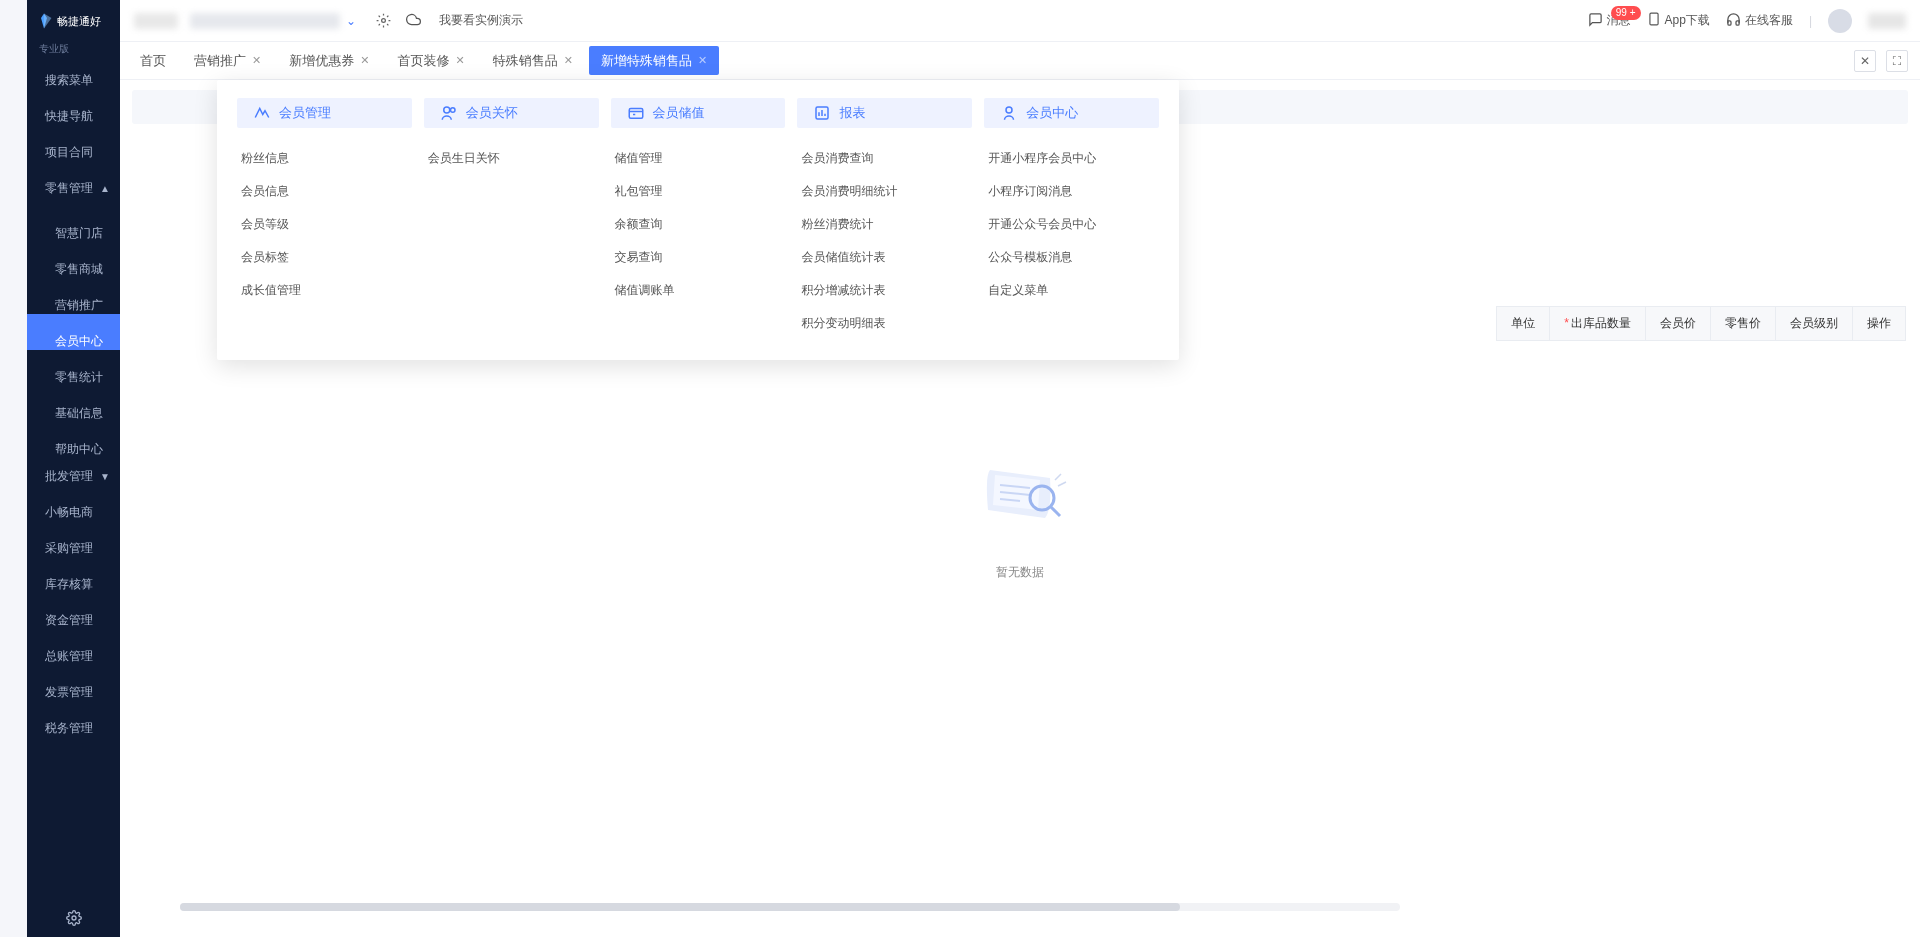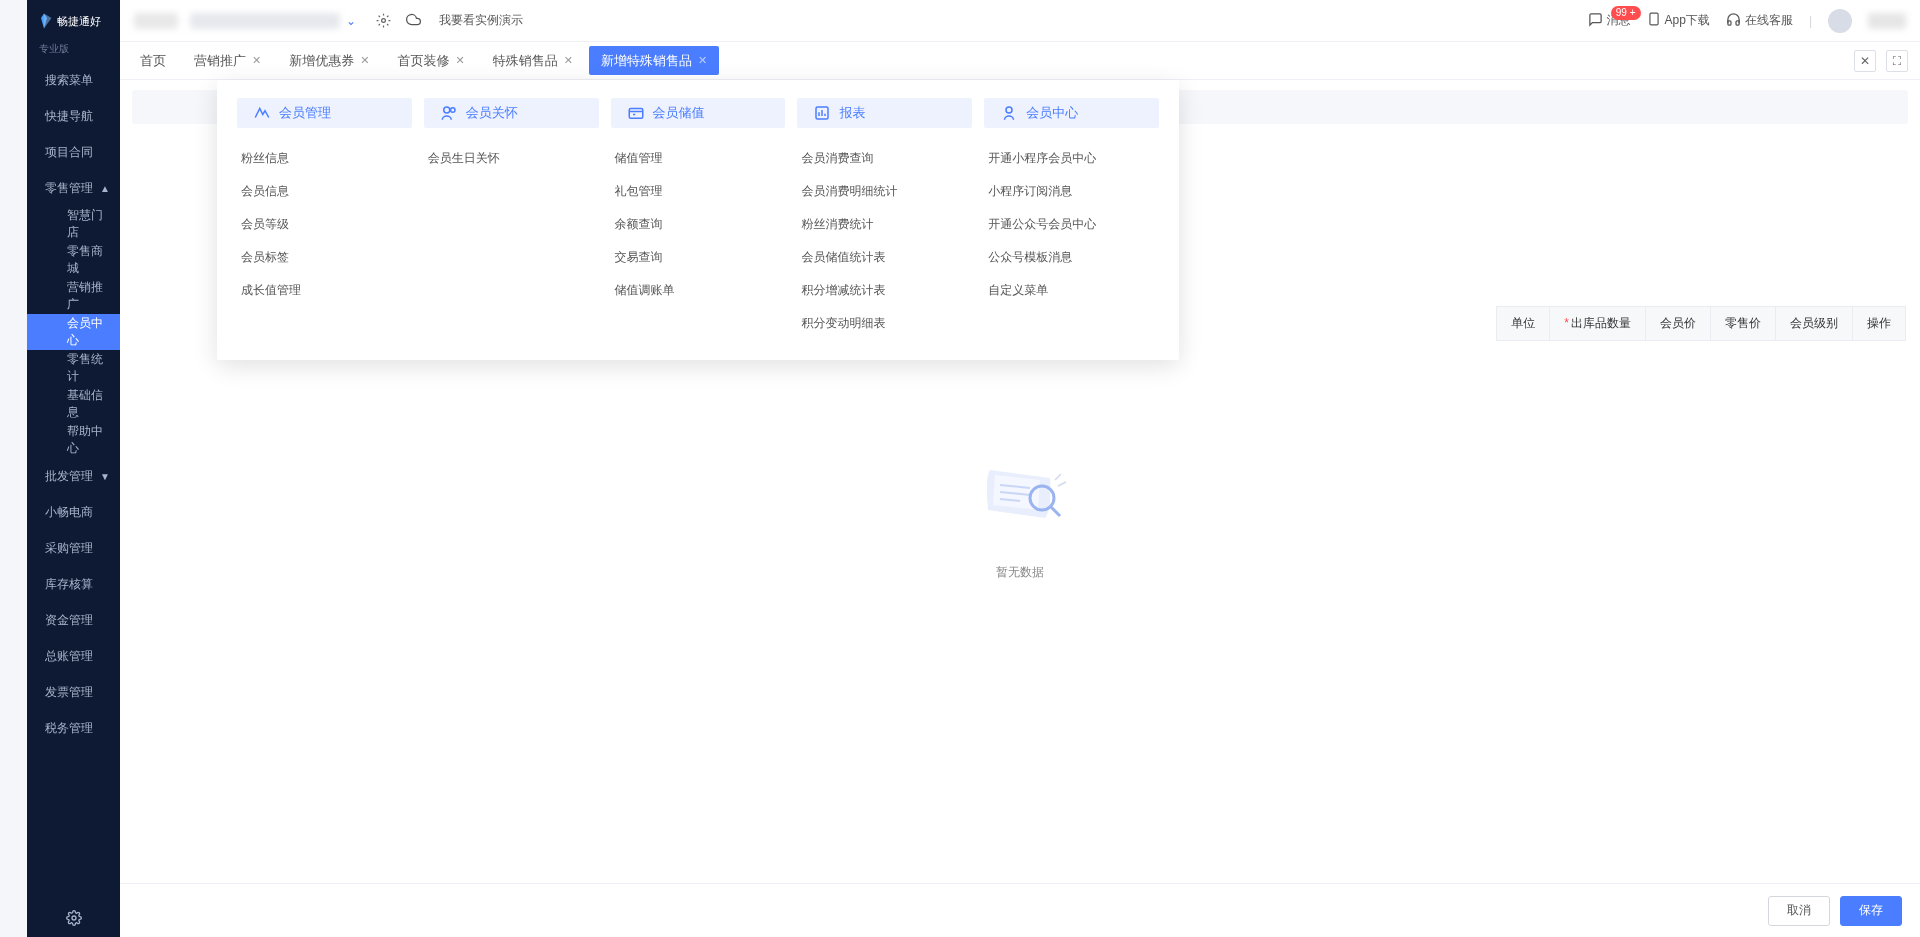--- a/index.html
+++ b/index.html
@@ -8,21 +8,21 @@
 .app { display: flex; height: 100vh; width: 100vw; }
 
 
 .sidebar { width: 93px; background: #0e1a33; color: #a8b4cc; display: flex; flex-direction: column; flex-shrink: 0; margin-left: 27px; }
 .sidebar-logo { height: 42px; display: flex; align-items: center; padding: 0 8px; gap: 4px; }
 .sidebar-logo .diamond { width: 18px; height: 18px; display:flex; align-items:center; justify-content:center; }
 .sidebar-logo .logo-text { font-size: 11px; color: #fff; line-height: 1; }
 .sidebar-edition { font-size: 10px; color: #6b7a99; padding: 0 10px 6px 12px; }
 .sidebar-menu { flex: 1; overflow-y: auto; }
 .sidebar-item { height: 36px; display: flex; align-items: center; padding: 0 10px 0 18px; cursor: pointer; position: relative; font-size: 12px; justify-content: space-between; }
-.sidebar-item.indented { padding-left: 40px; }
+.sidebar-item.indented { padding-left: 28px; align-items: flex-end; }
 .sidebar-item.active { background: #4a7dff; color: #fff; }
 .sidebar-item .caret { font-size: 10px; }
 .sidebar-footer { height: 36px; display: flex; align-items: center; justify-content: center; color: #a8b4cc; cursor: pointer; }
 
 
 .main { flex: 1; display: flex; flex-direction: column; background: #fff; min-width: 0; position: relative; }
 
 
 .topbar { height: 42px; display: flex; align-items: center; padding: 0 14px; border-bottom: 1px solid #eef0f5; gap: 14px; }
 .topbar-left { display: flex; align-items: center; gap: 12px; }
@@ -271,24 +271,20 @@
             <path d="M95 30 l6 -6 M98 36 l8 -4" stroke="#cfd9f0" stroke-width="1.5" fill="none"></path>
           </svg>
         </div>
         <div>暂无数据</div>
       </div>
 
       <div class="scroll-track">
         <div class="scroll-thumb"></div>
       </div>
 
-      <div class="footer-bar">
-        <button class="btn btn-default">取消</button>
-        <button class="btn btn-primary">保存</button>
-      </div>
     </div>
 
     <div class="mega-menu" id="mega-menu">
         <div class="mega-col">
           <div class="mega-head">
             <span class="hicon">
               <svg width="18" height="18" viewBox="0 0 24 24" fill="none" stroke="#4a7dff" stroke-width="2">
                 <path d="M3 18l6-12 4 8 3-5 5 9"></path>
               </svg>
             </span>

